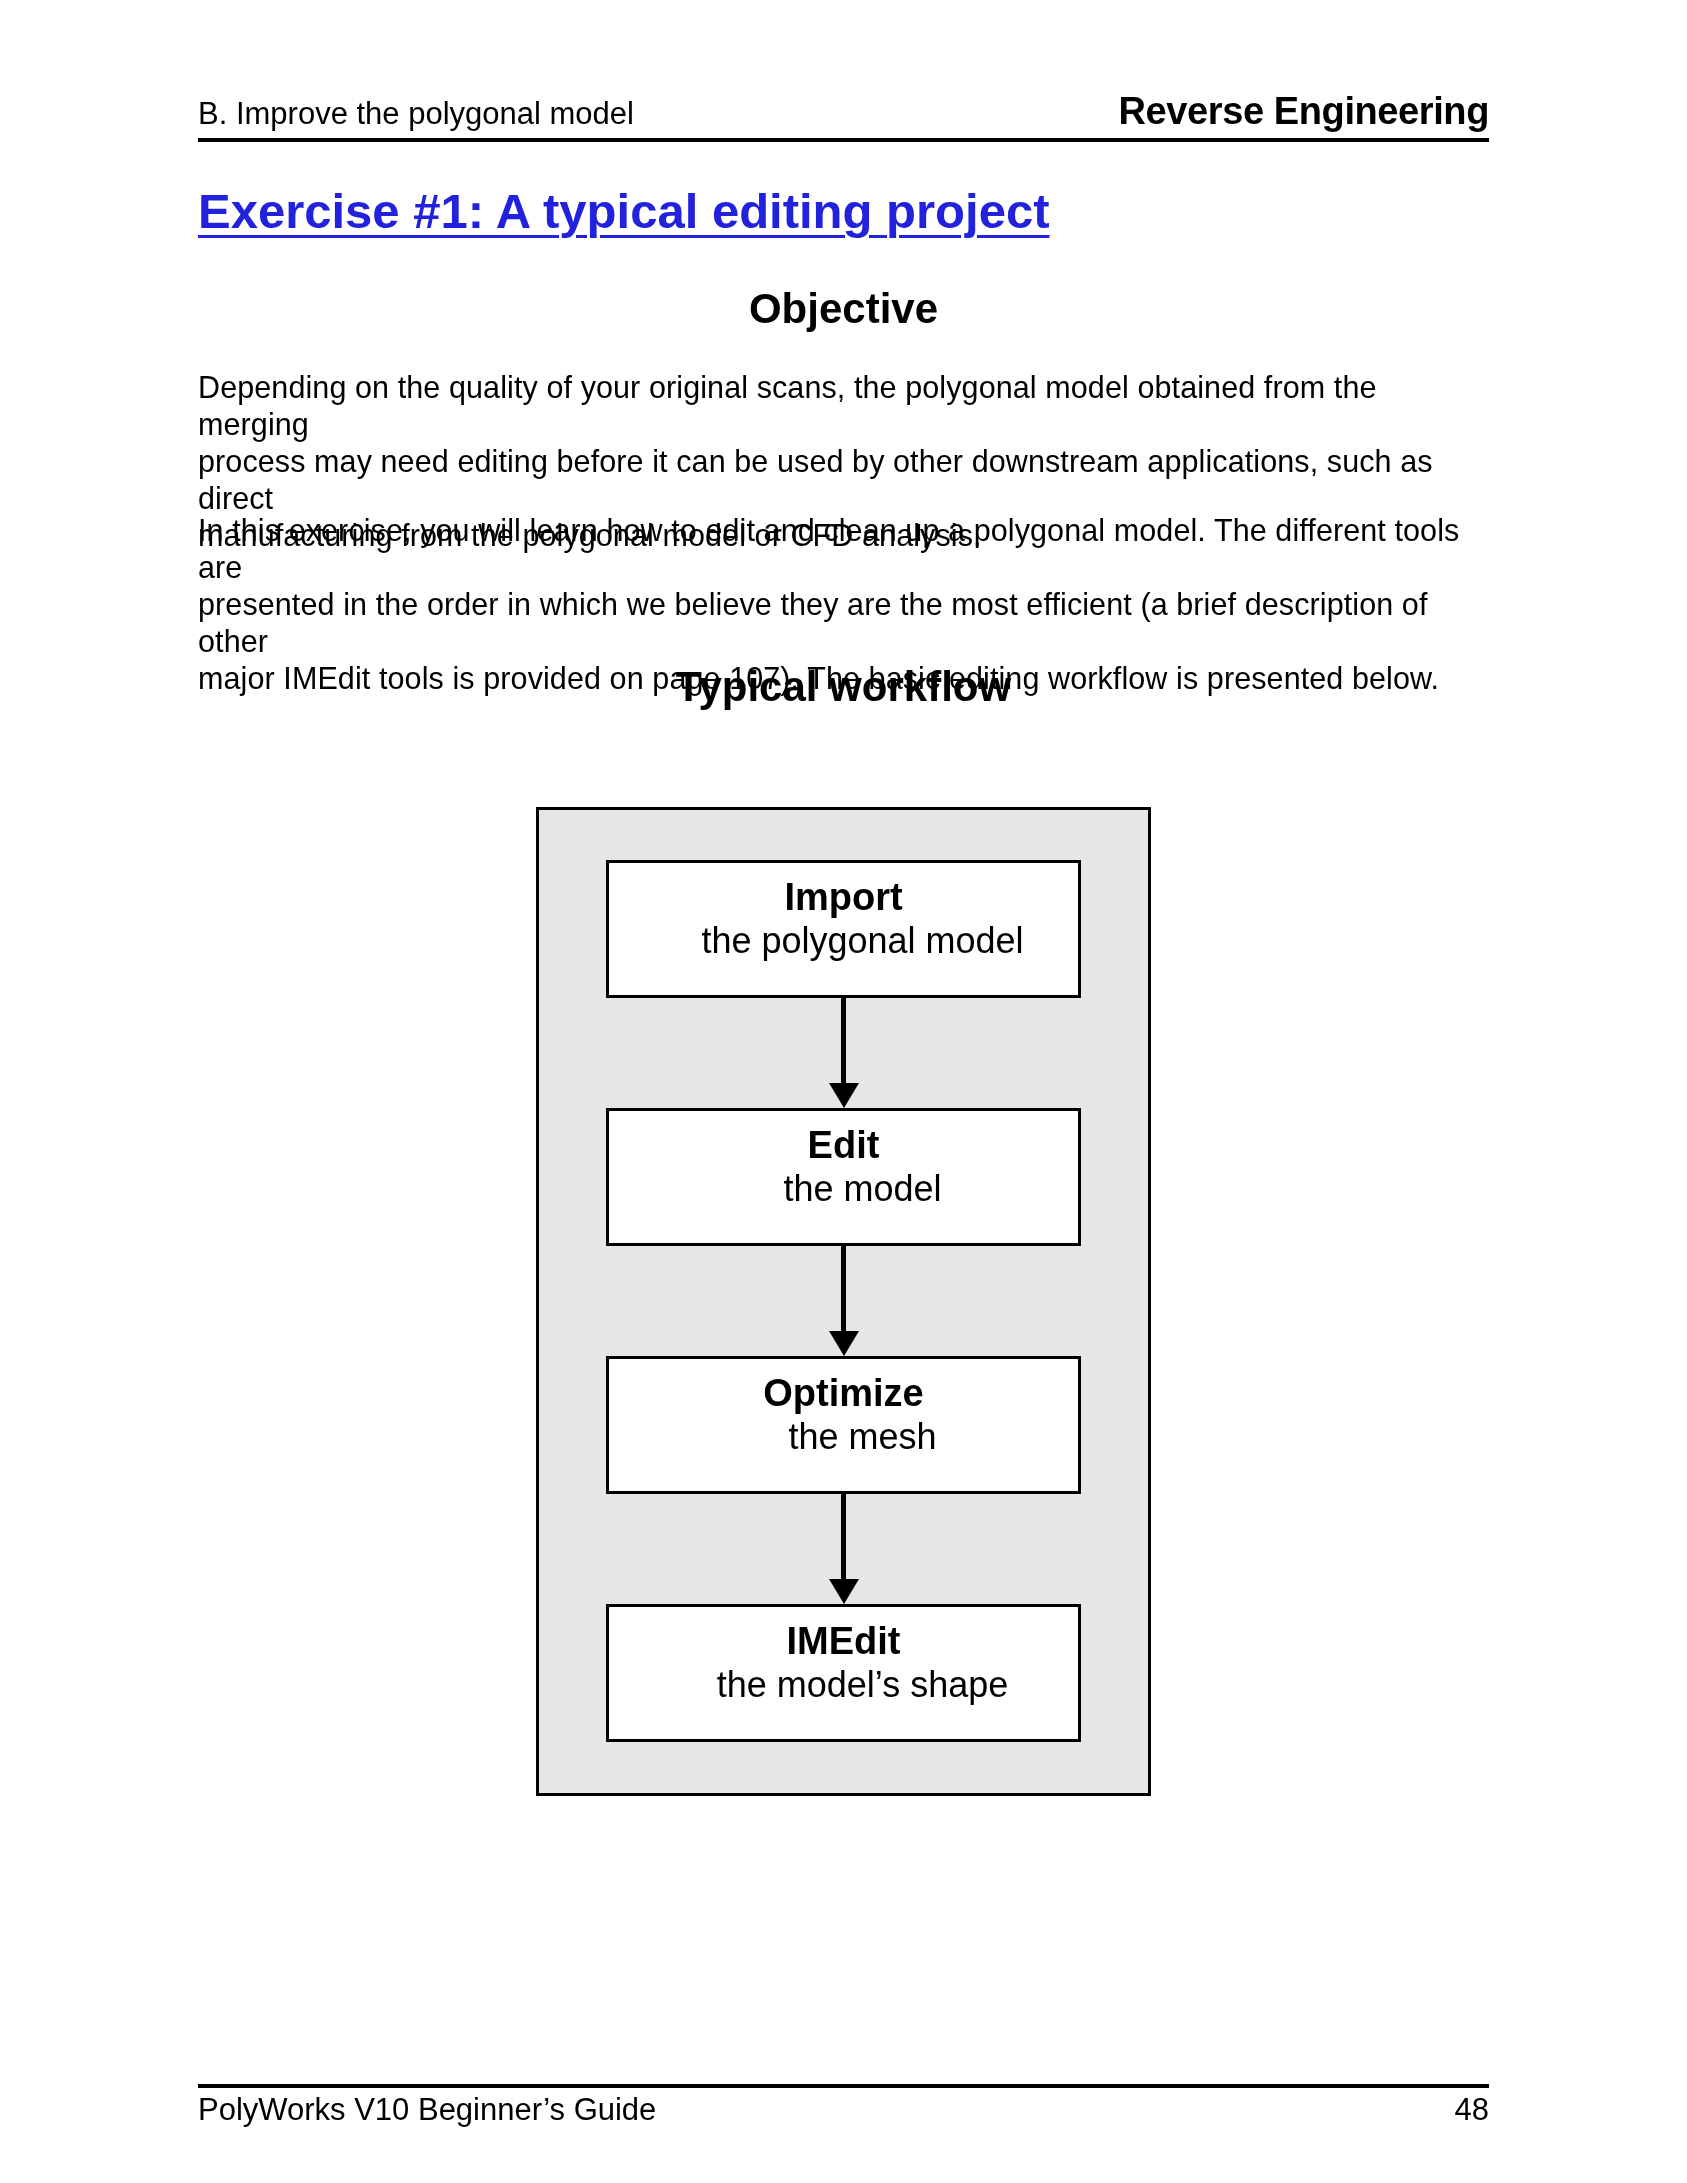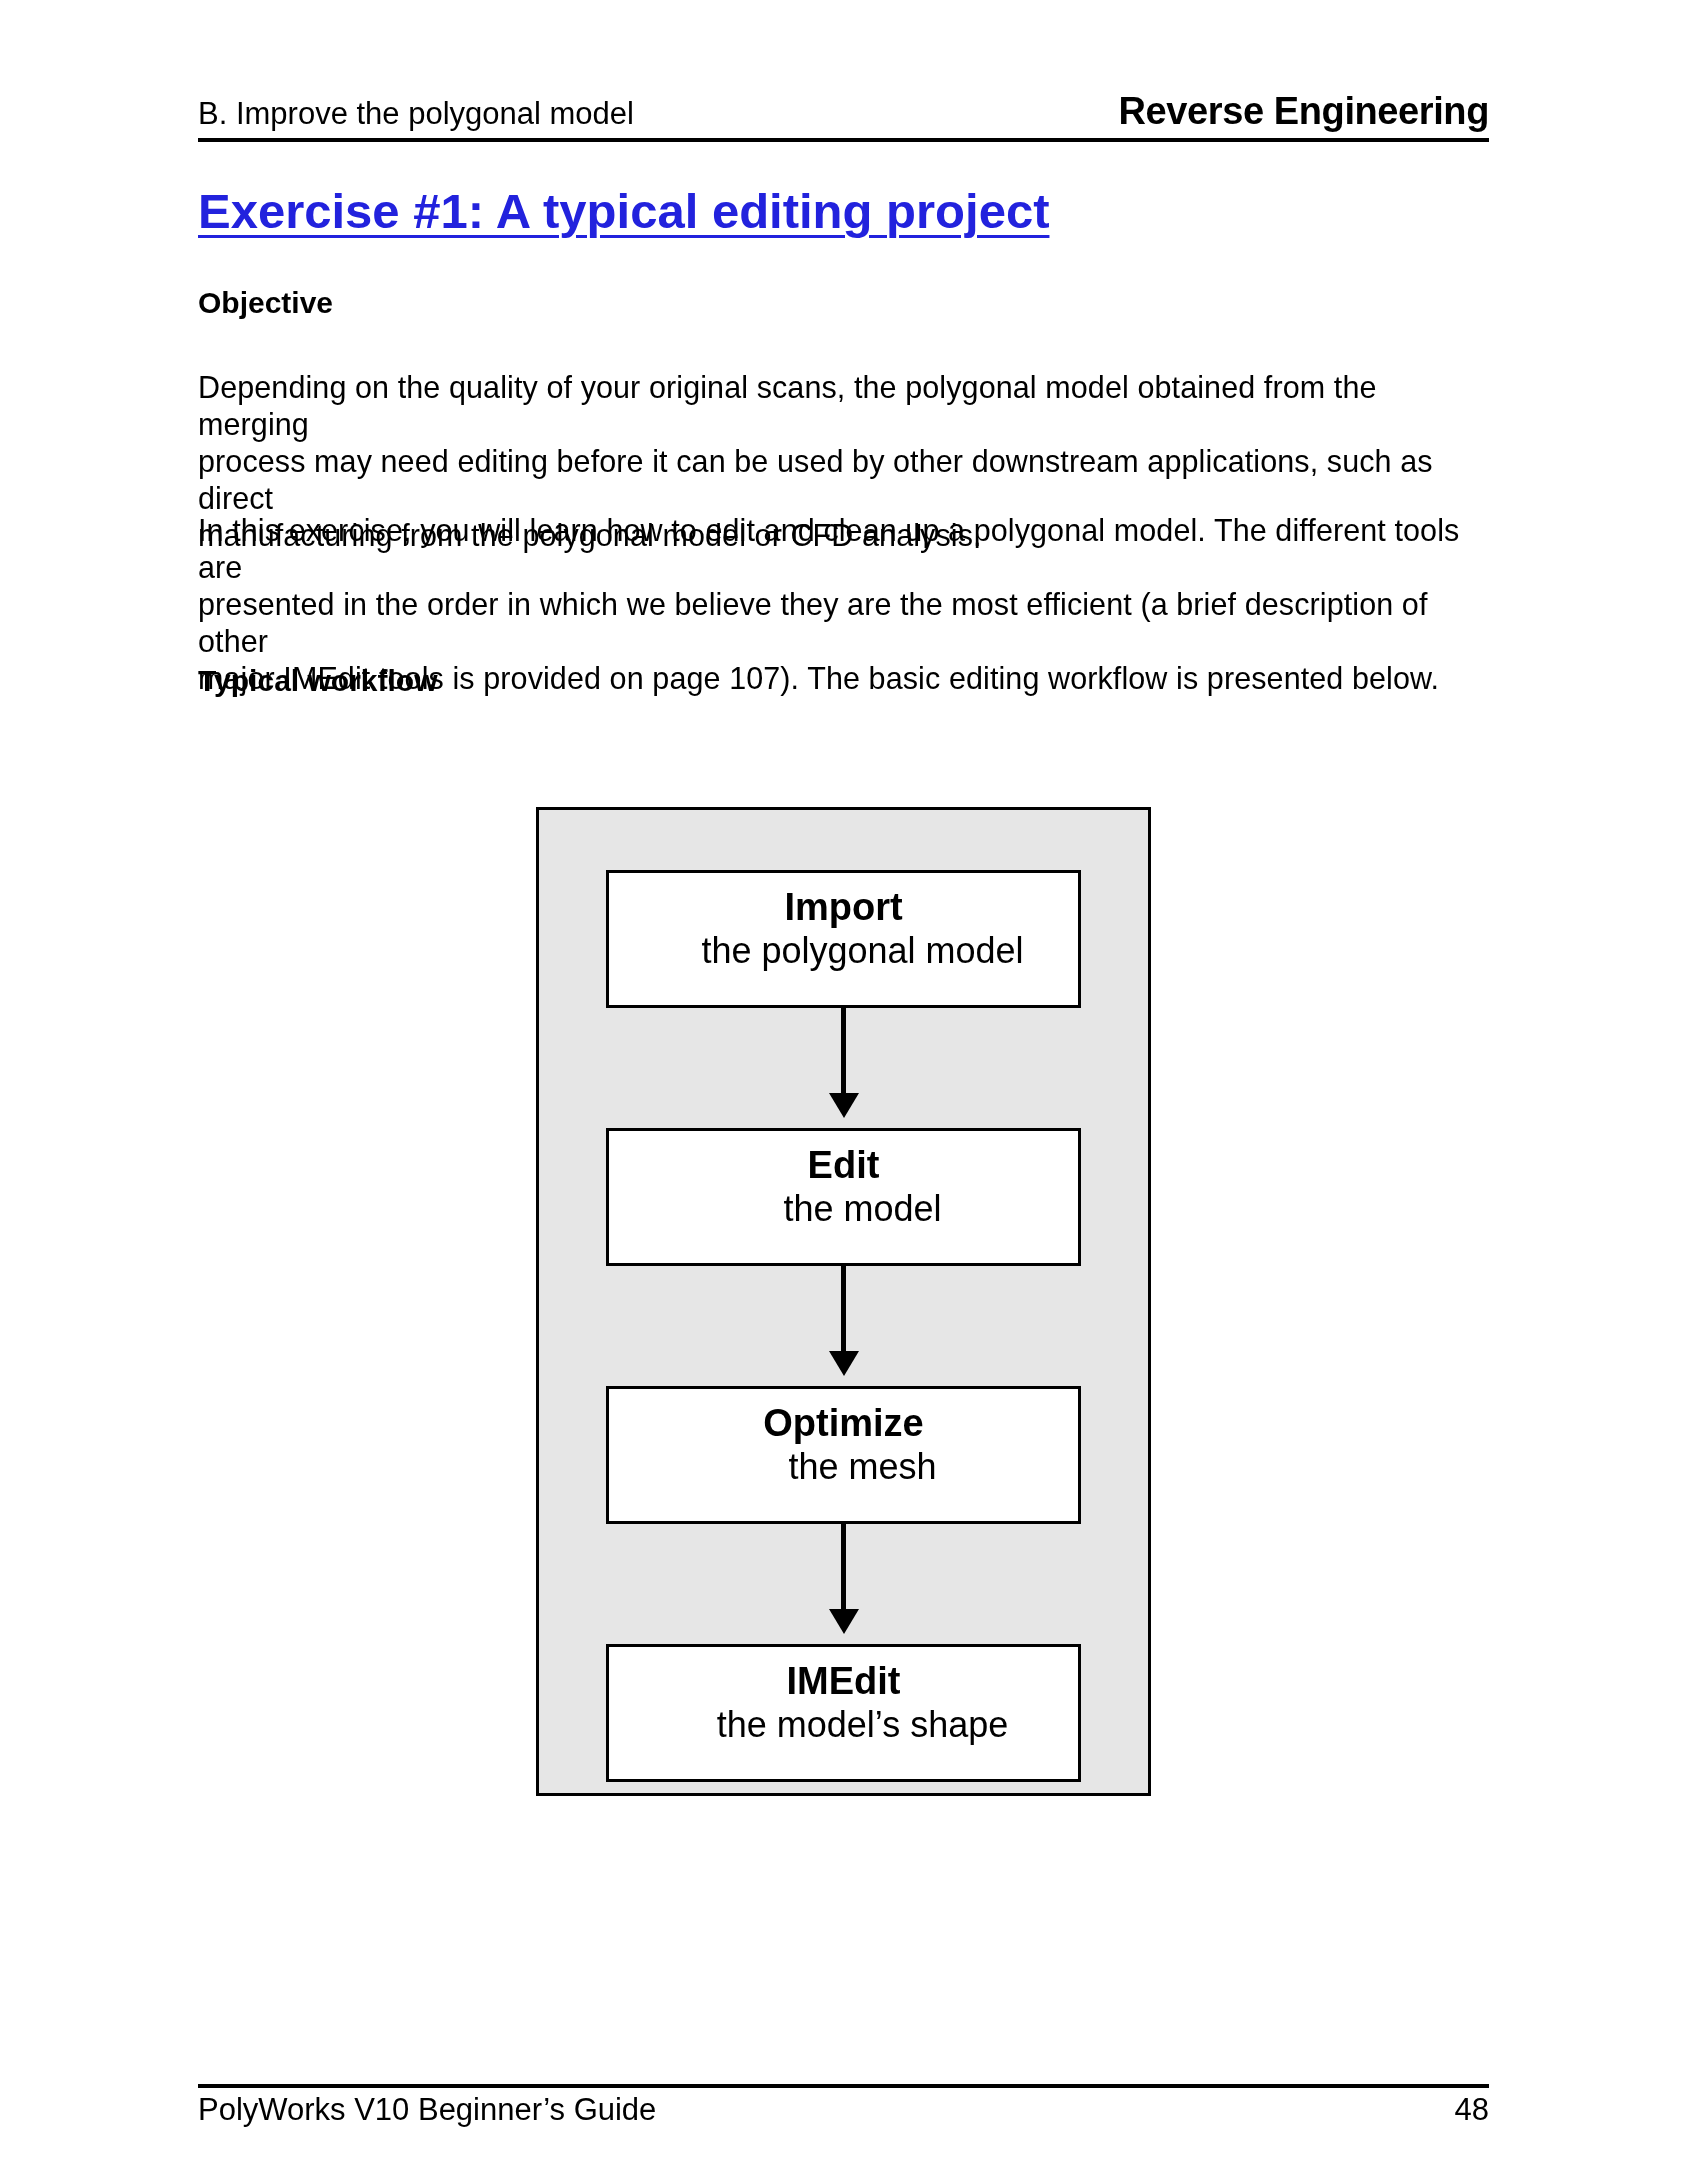--- a/index.html
+++ b/index.html
@@ -23,21 +23,21 @@
   .title{
     top:185px;
     font-size:49px;font-weight:bold;line-height:1.1;
     color:var(--accent,#2222dd);
     text-decoration:underline;
     text-decoration-thickness:3.3px;
     text-underline-offset:7.4px;
     cursor:pointer;
   }
 
-  .h2{font-size:30px;font-weight:bold;line-height:1;}
+  .h2{font-size:42px;font-weight:bold;line-height:1;text-align:center;}
   .objective-heading{top:288px;}
   .workflow-heading{top:666px;}
 
   .para{
     font-size:30.5px;line-height:37px;
     white-space:pre-line;
     letter-spacing:0.1px;
   }
   .para1{top:369px;}
   .para2{top:512px;}
@@ -50,21 +50,20 @@
     box-sizing:border-box;
     display:flex;flex-direction:column;align-items:center;
     padding-top:50px;
   }
   .flow-box{
     width:475px;height:138px;
     box-sizing:border-box;
     background:#fff;border:3.3px solid #000;
     text-align:center;
     padding-top:11.5px;
-    margin-top:10px;
   }
   .flow-action{font-size:38px;font-weight:bold;line-height:44px;}
   .flow-object{font-size:36px;line-height:44px;padding-left:38px;}
   .flow-arrow{
     height:110px;
     display:flex;flex-direction:column;align-items:center;
   }
   .flow-arrow .shaft{width:4.1px;height:85px;background:#000;}
   .flow-arrow .head{
     width:0;height:0;

